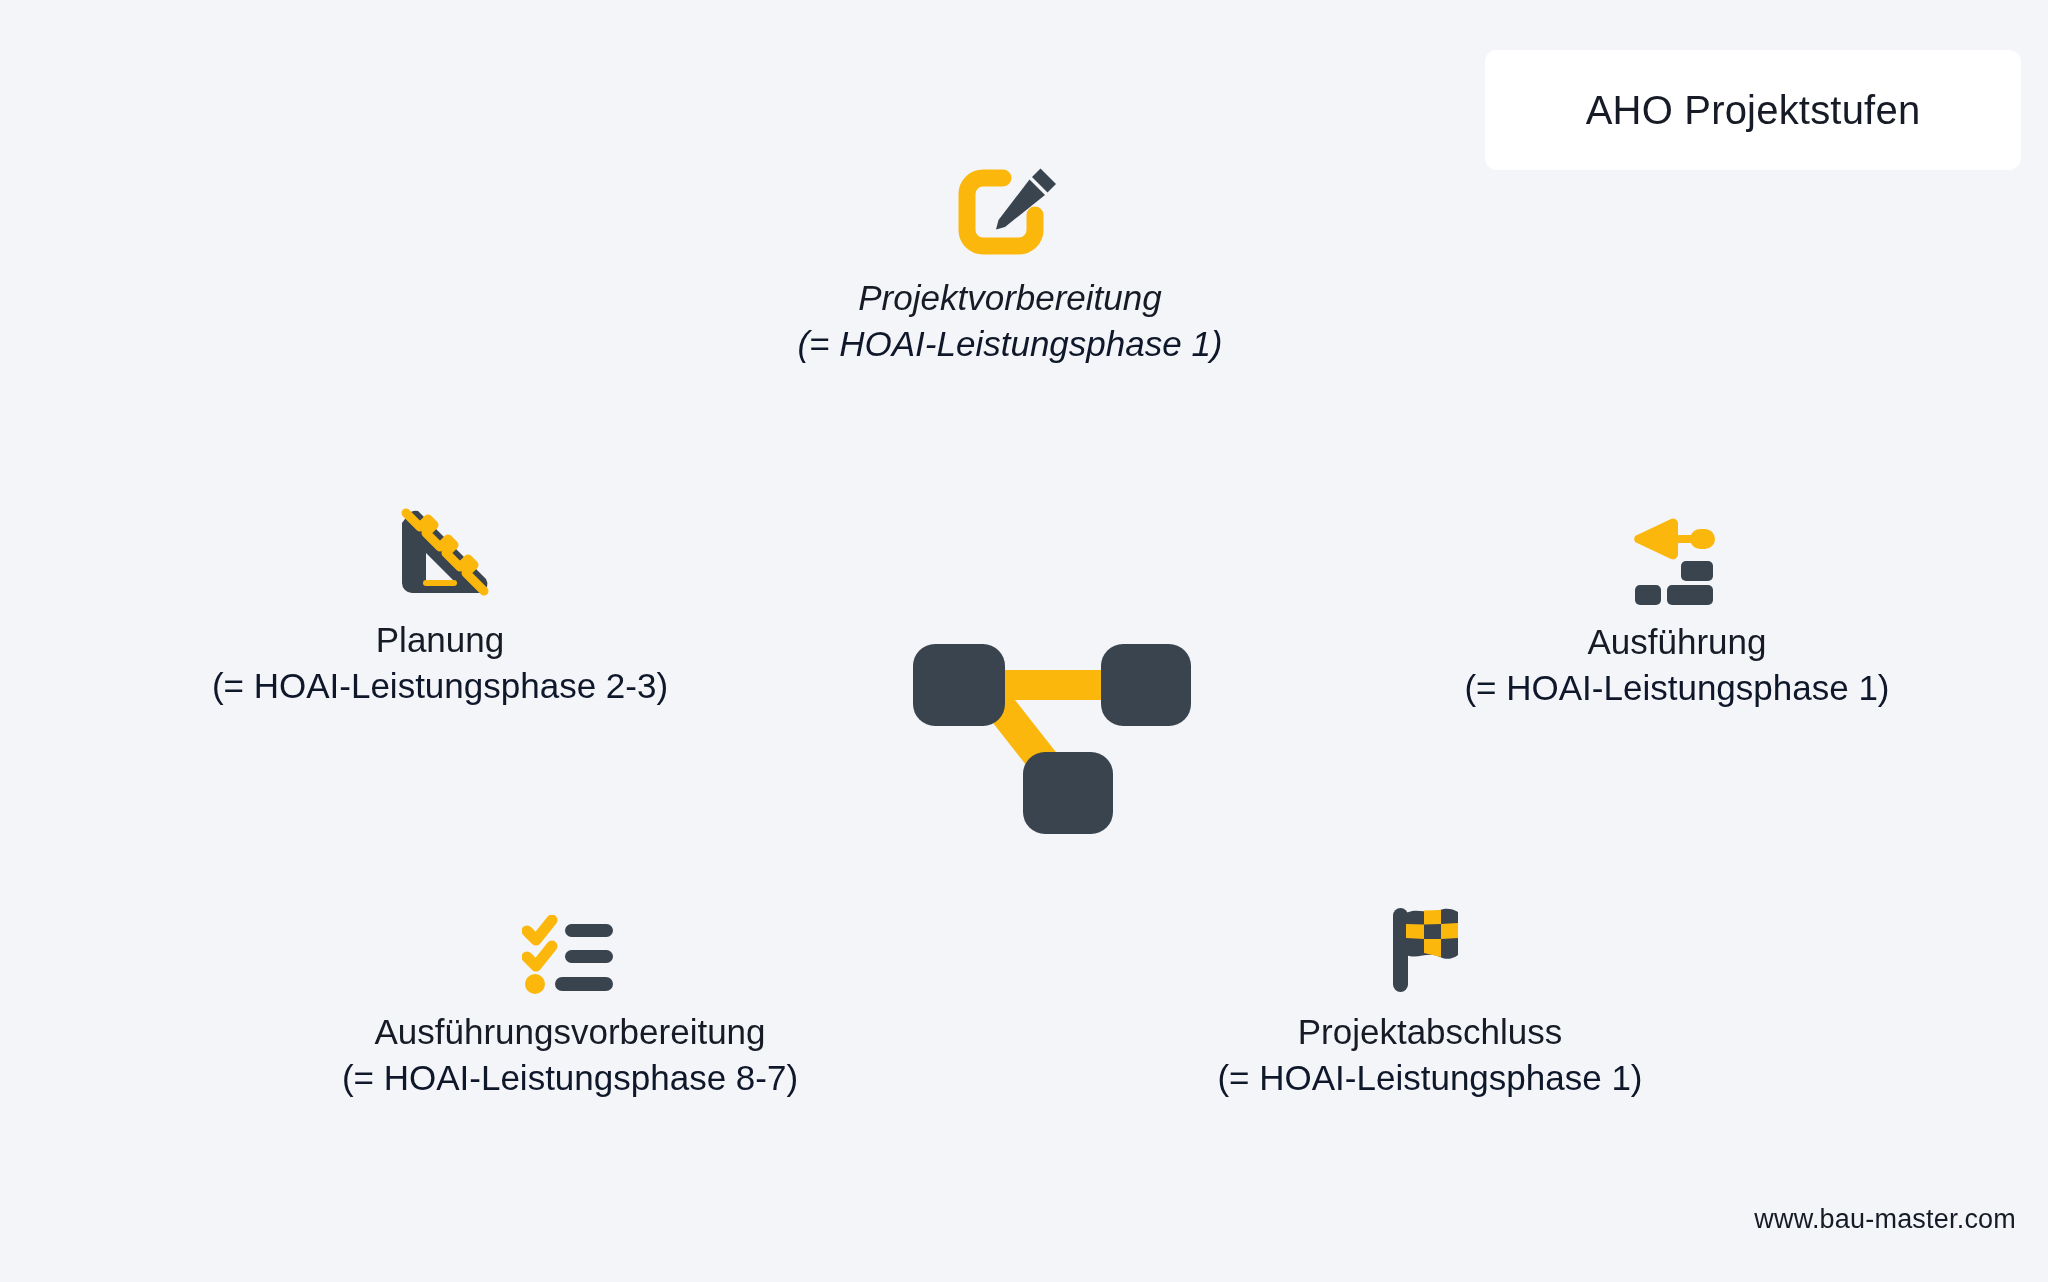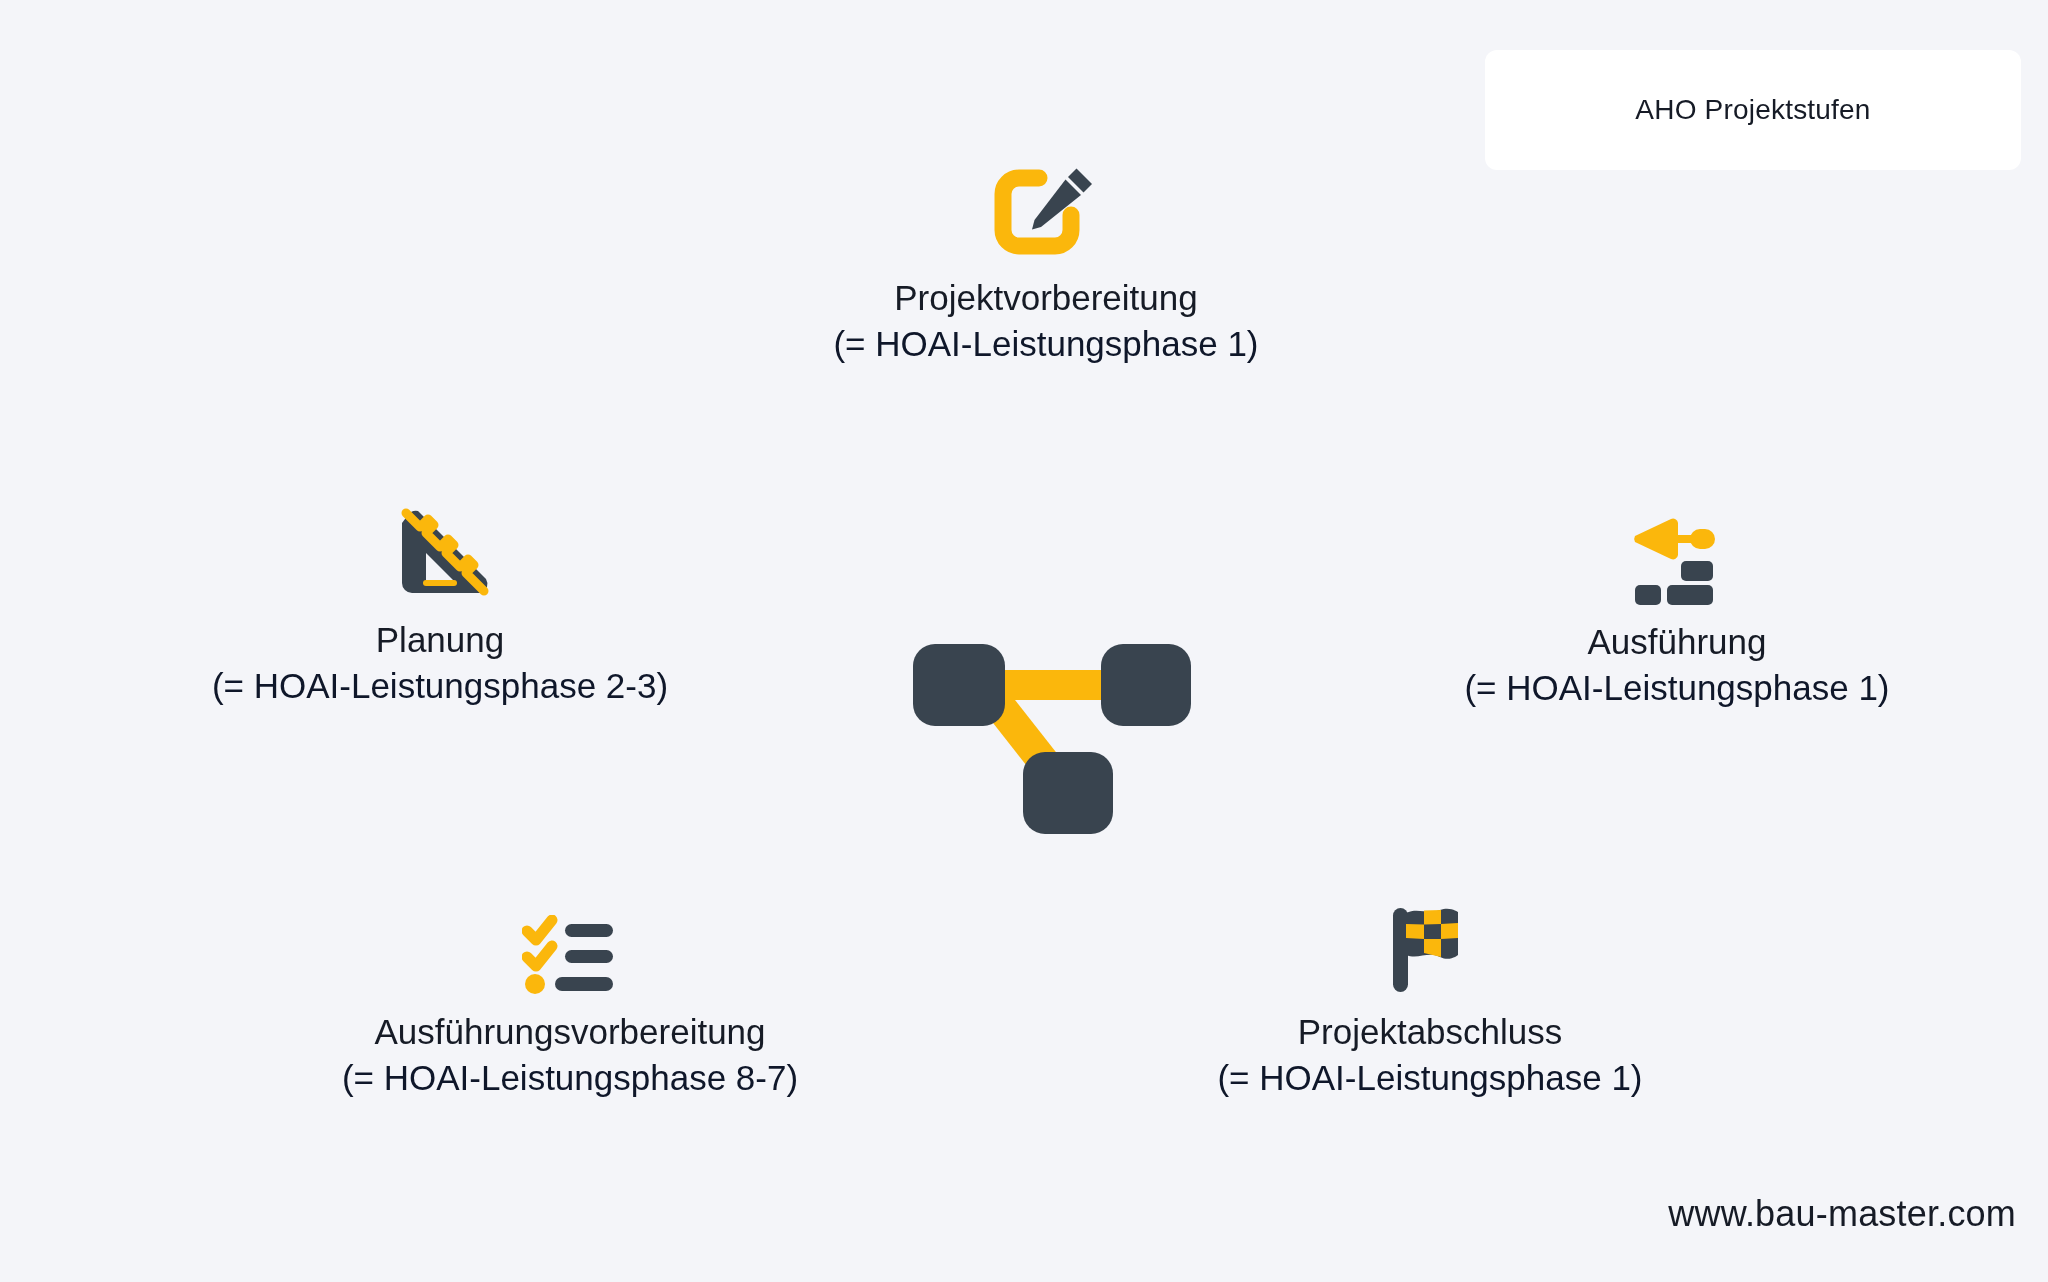--- a/index.html
+++ b/index.html
@@ -28,21 +28,21 @@
     top: 50px;
     width: 536px;
     height: 120px;
     background: #ffffff;
     border-radius: 12px;
     display: flex;
     align-items: center;
     justify-content: center;
   }
   .title-card .title-text {
-    font-size: 28px;
+    font-size: 40px;
     font-weight: 400;
     color: #161b26;
     letter-spacing: 0.2px;
     white-space: nowrap;
   }
 
   
   .node {
     position: absolute;
     display: flex;
@@ -67,41 +67,41 @@
   }
   .node .label-sub {
     display: block;
     font-size: 35px;
     font-weight: 400;
     color: #0f172a;
     line-height: 1.30;
   }
 
   
-  #node-projektvorbereitung { left: 736px; top: 165px; width: 620px; }
+  #node-projektvorbereitung { left: 700px; top: 165px; width: 620px; font-style: italic; }
   #node-planung             { left: 130px; top: 505px; width: 620px; }
   #node-ausfuehrung         { left: 1367px; top: 515px; width: 620px; }
   #node-ausfvorbereitung    { left: 230px; top: 915px; width: 680px; justify-content: center; }
   #node-projektabschluss    { left: 1120px; top: 905px; width: 620px; }
 
   
   .hub {
     position: absolute;
     left: 905px;
     top: 630px;
     width: 300px;
     height: 215px;
   }
 
   
   .footer-url {
     position: absolute;
     right: 32px;
     bottom: 47px;
-    font-size: 36px;
+    font-size: 27px;
     color: #161b26;
     letter-spacing: 0.2px;
   }
 </style>
 </head>
 <body>
 
 <div class="canvas">
 
   <div class="title-card">

